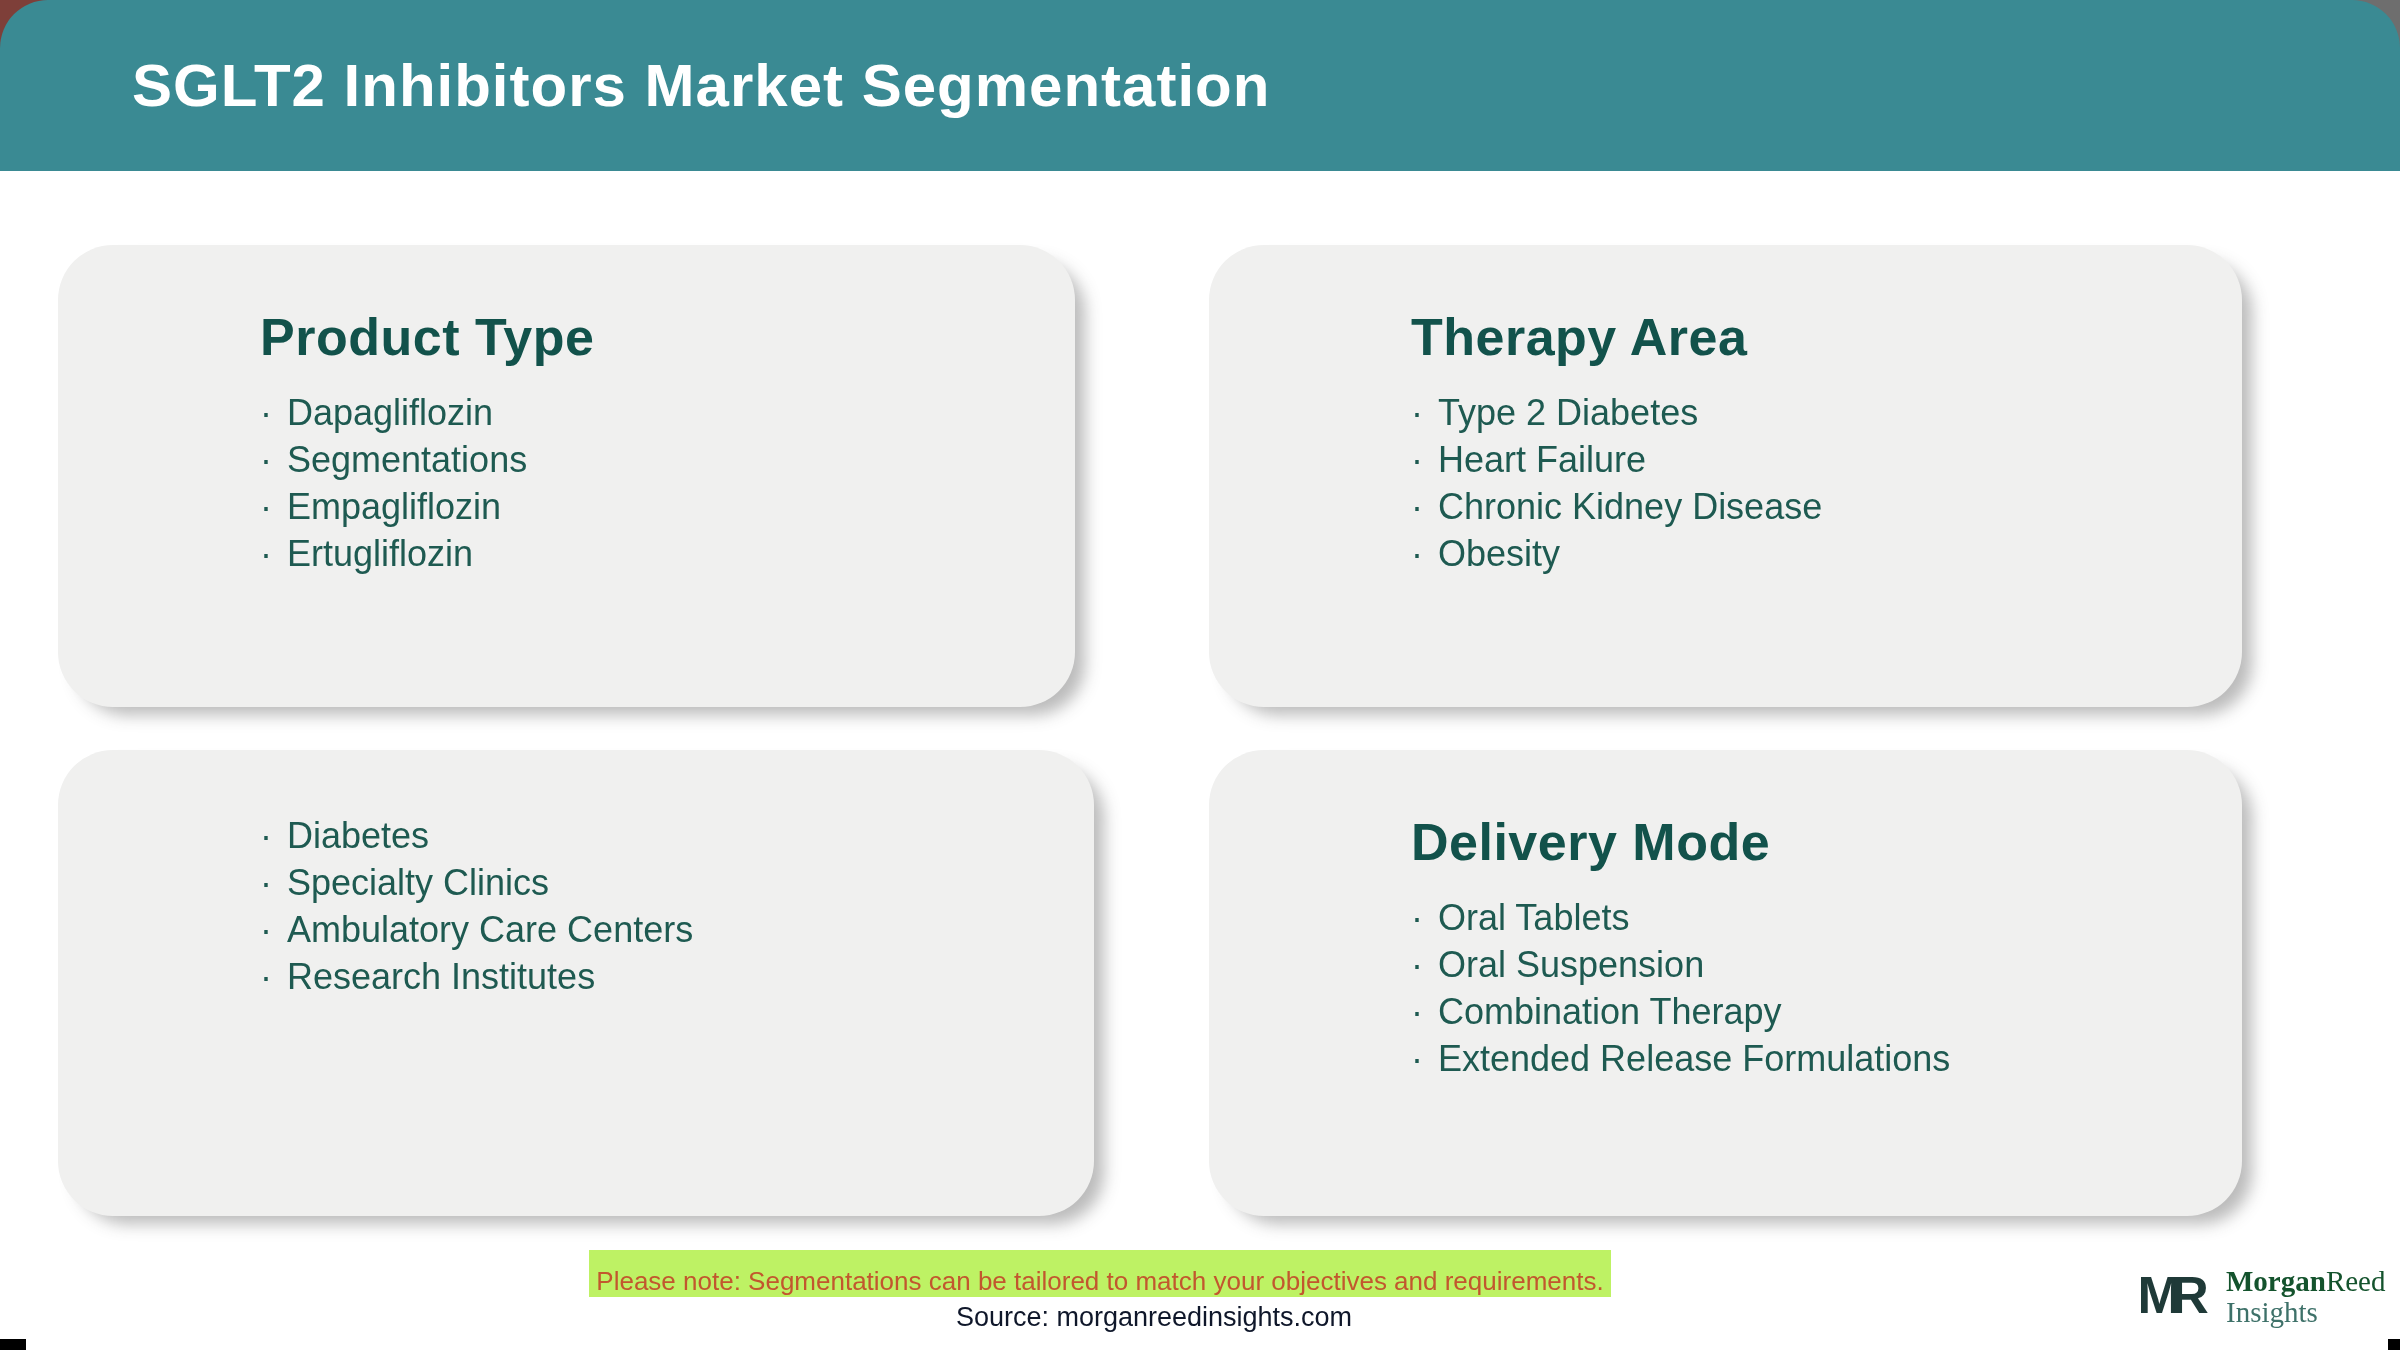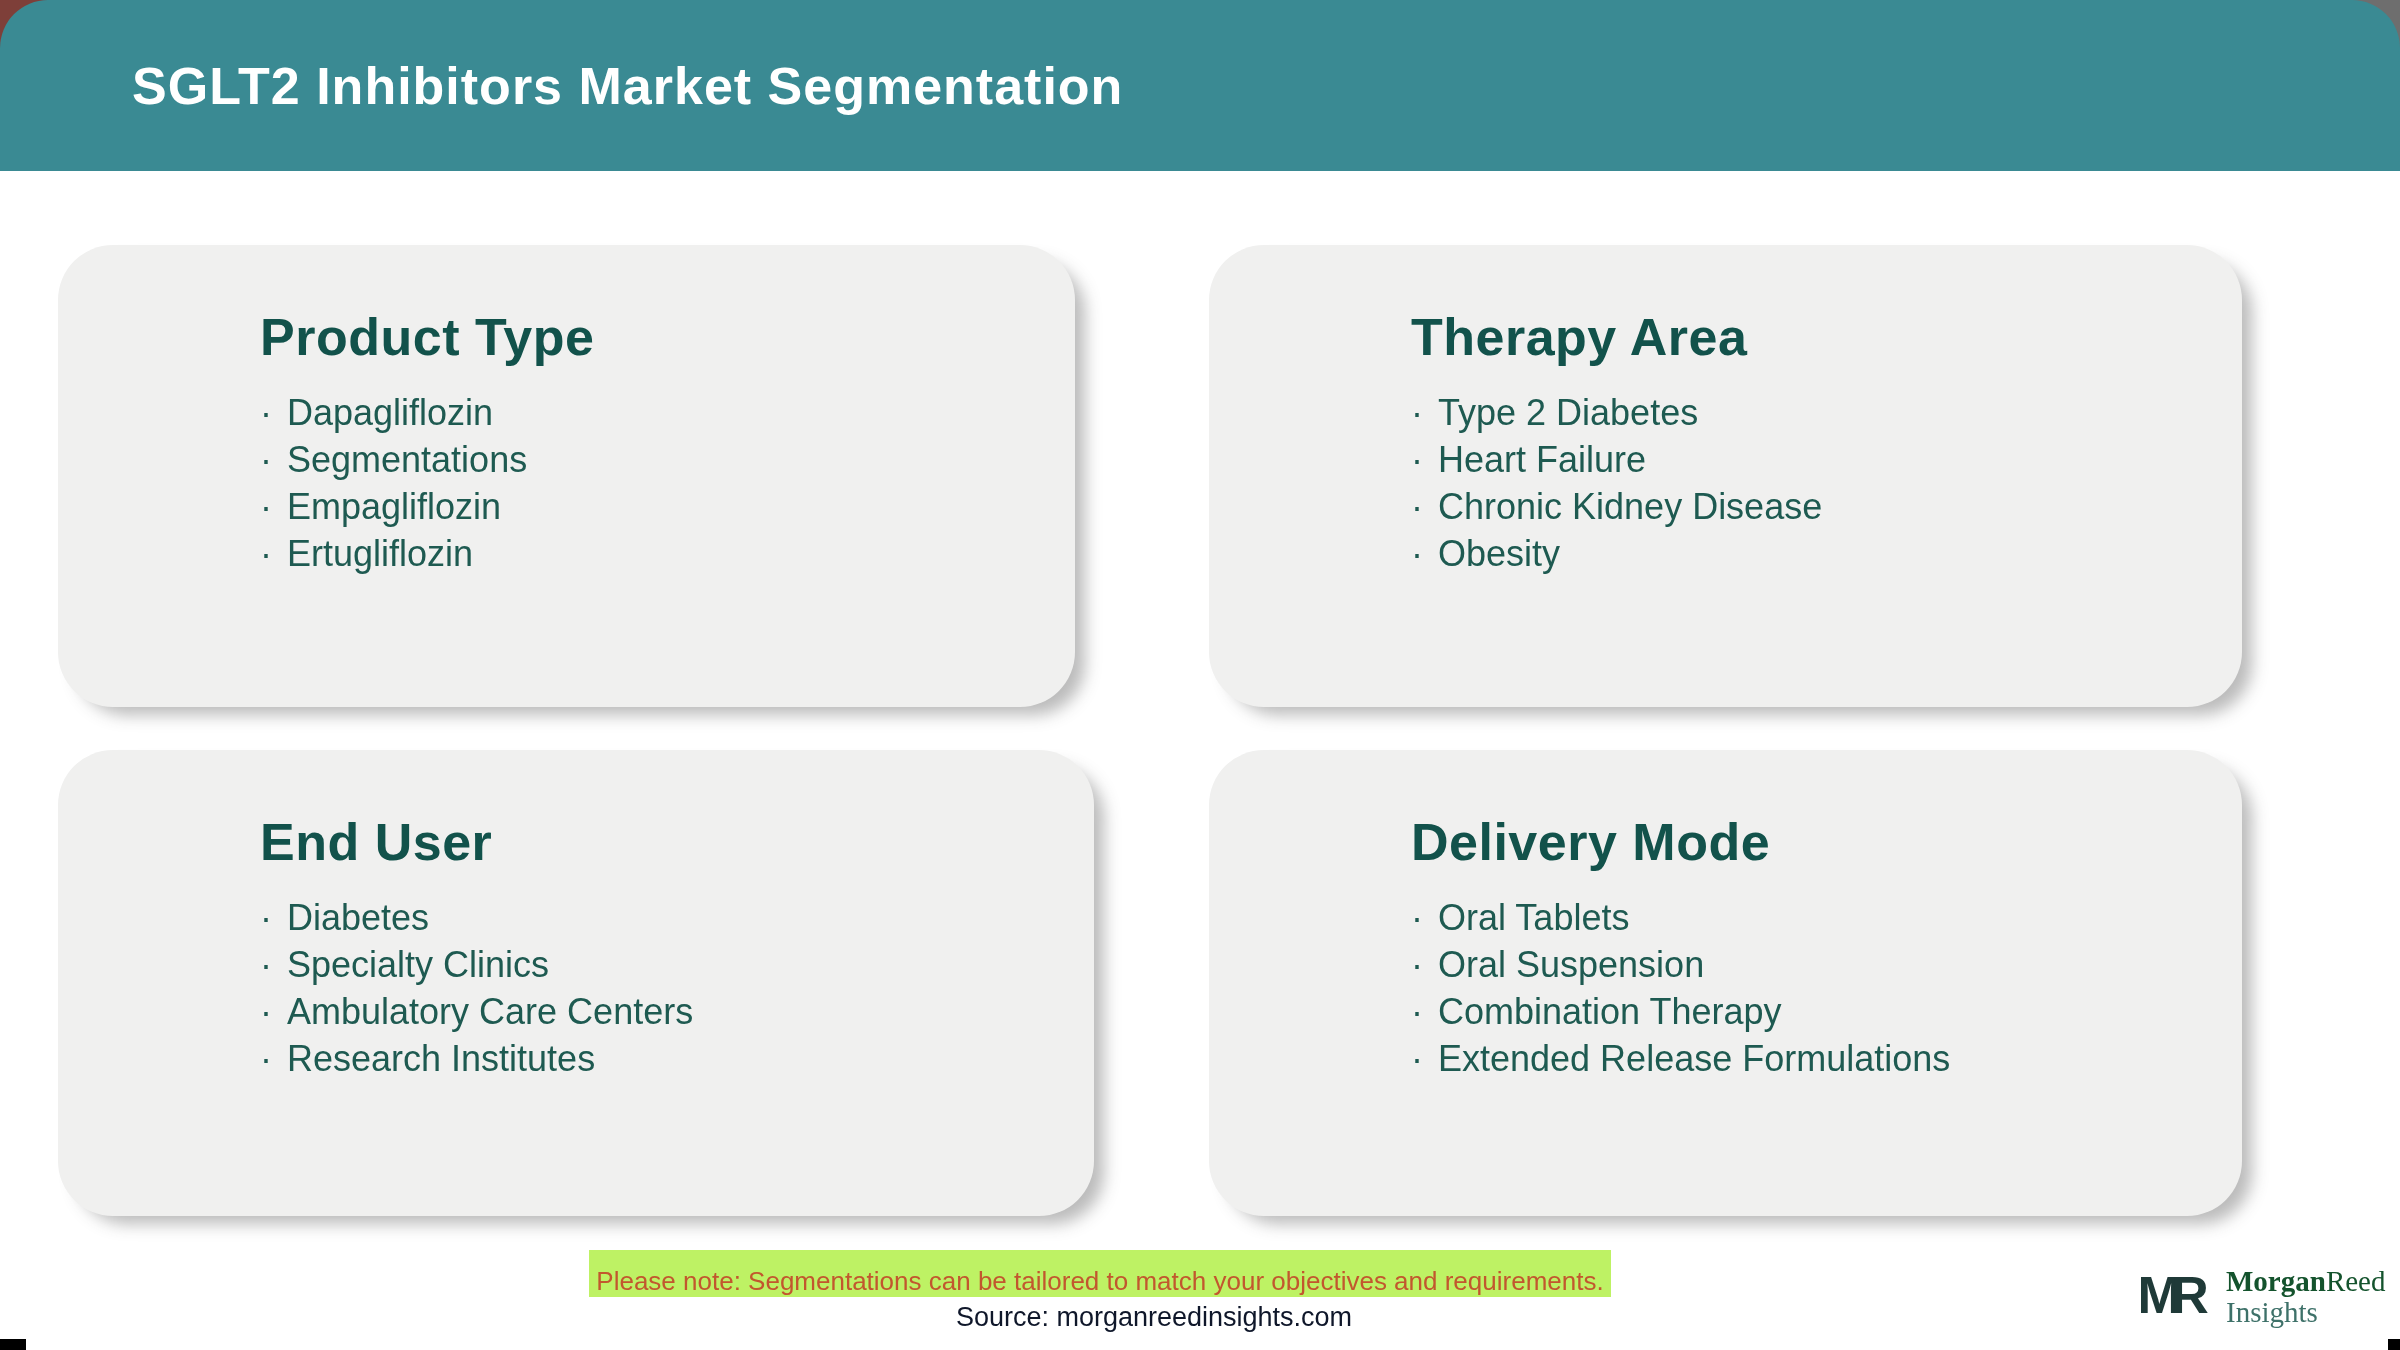--- a/index.html
+++ b/index.html
@@ -13,21 +13,21 @@
   
   .corner-bg-left  { position:absolute; top:0; left:0;  width:90px; height:90px; background:#7E3F39; }
   .corner-bg-right { position:absolute; top:0; right:0; width:90px; height:90px; background:#6E6E6E; }
 
   .header {
     position:absolute; top:0; left:0; width:2400px; height:171px;
     background:#3A8A93; border-radius:48px 48px 0 0;
     display:flex; align-items:center; padding-left:132px;
   }
   .header-title {
-    color:#ffffff; font-size:52px; font-weight:bold; letter-spacing:1px;
+    color:#ffffff; font-size:60px; font-weight:bold; letter-spacing:1px;
   }
 
   .card {
     position:absolute; background:#F0F0EF; border-radius:55px;
     box-shadow:14px 12px 16px -4px rgba(60,60,60,0.35);
     padding:62px 40px 0 202px;
   }
   .card-product-type { left:58px;   top:245px; width:1017px; height:462px; }
   .card-therapy-area { left:1209px; top:245px; width:1033px; height:462px; }
   .card-end-user     { left:58px;   top:750px; width:1036px; height:466px; }
@@ -118,21 +118,20 @@
           <span>Chronic Kidney Disease</span>
         </li>
       <li>
           <span class="bullet">·</span>
           <span>Obesity</span>
         </li>
     </ul>
   </div>
 
   <div class="card card-end-user">
-    <div class="card-title">End User</div>
     <ul class="card-list">
       <li>
           <span class="bullet">·</span>
           <span>Diabetes</span>
         </li>
       <li>
           <span class="bullet">·</span>
           <span>Specialty Clinics</span>
         </li>
       <li>

